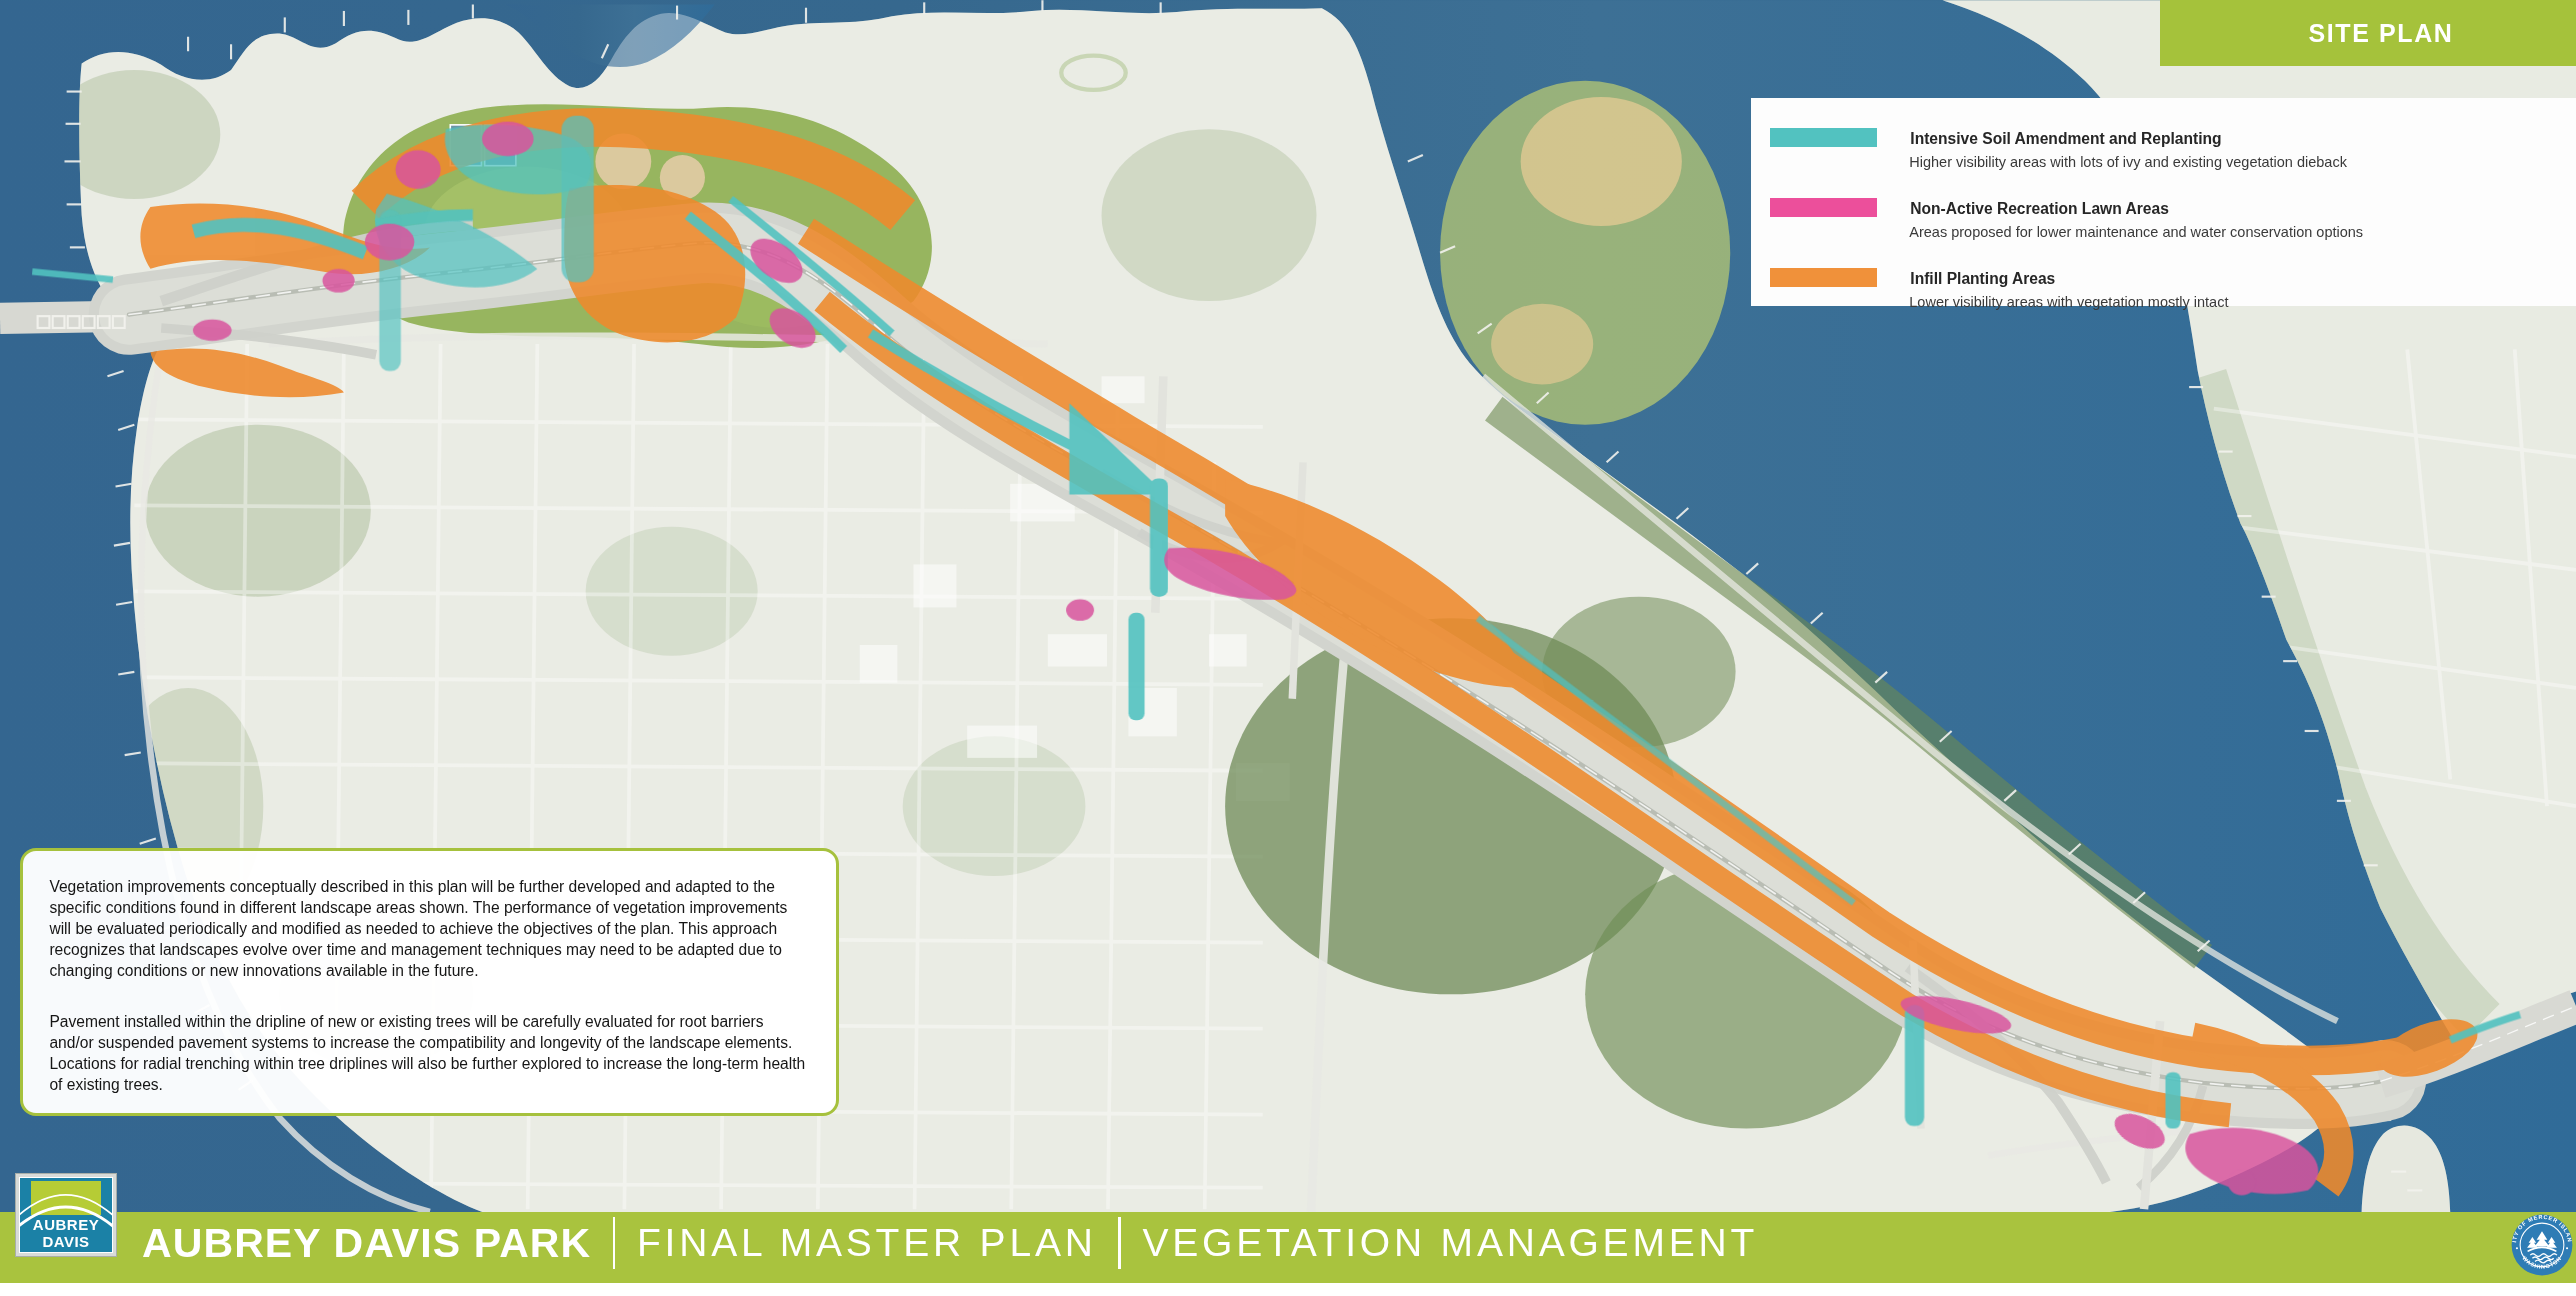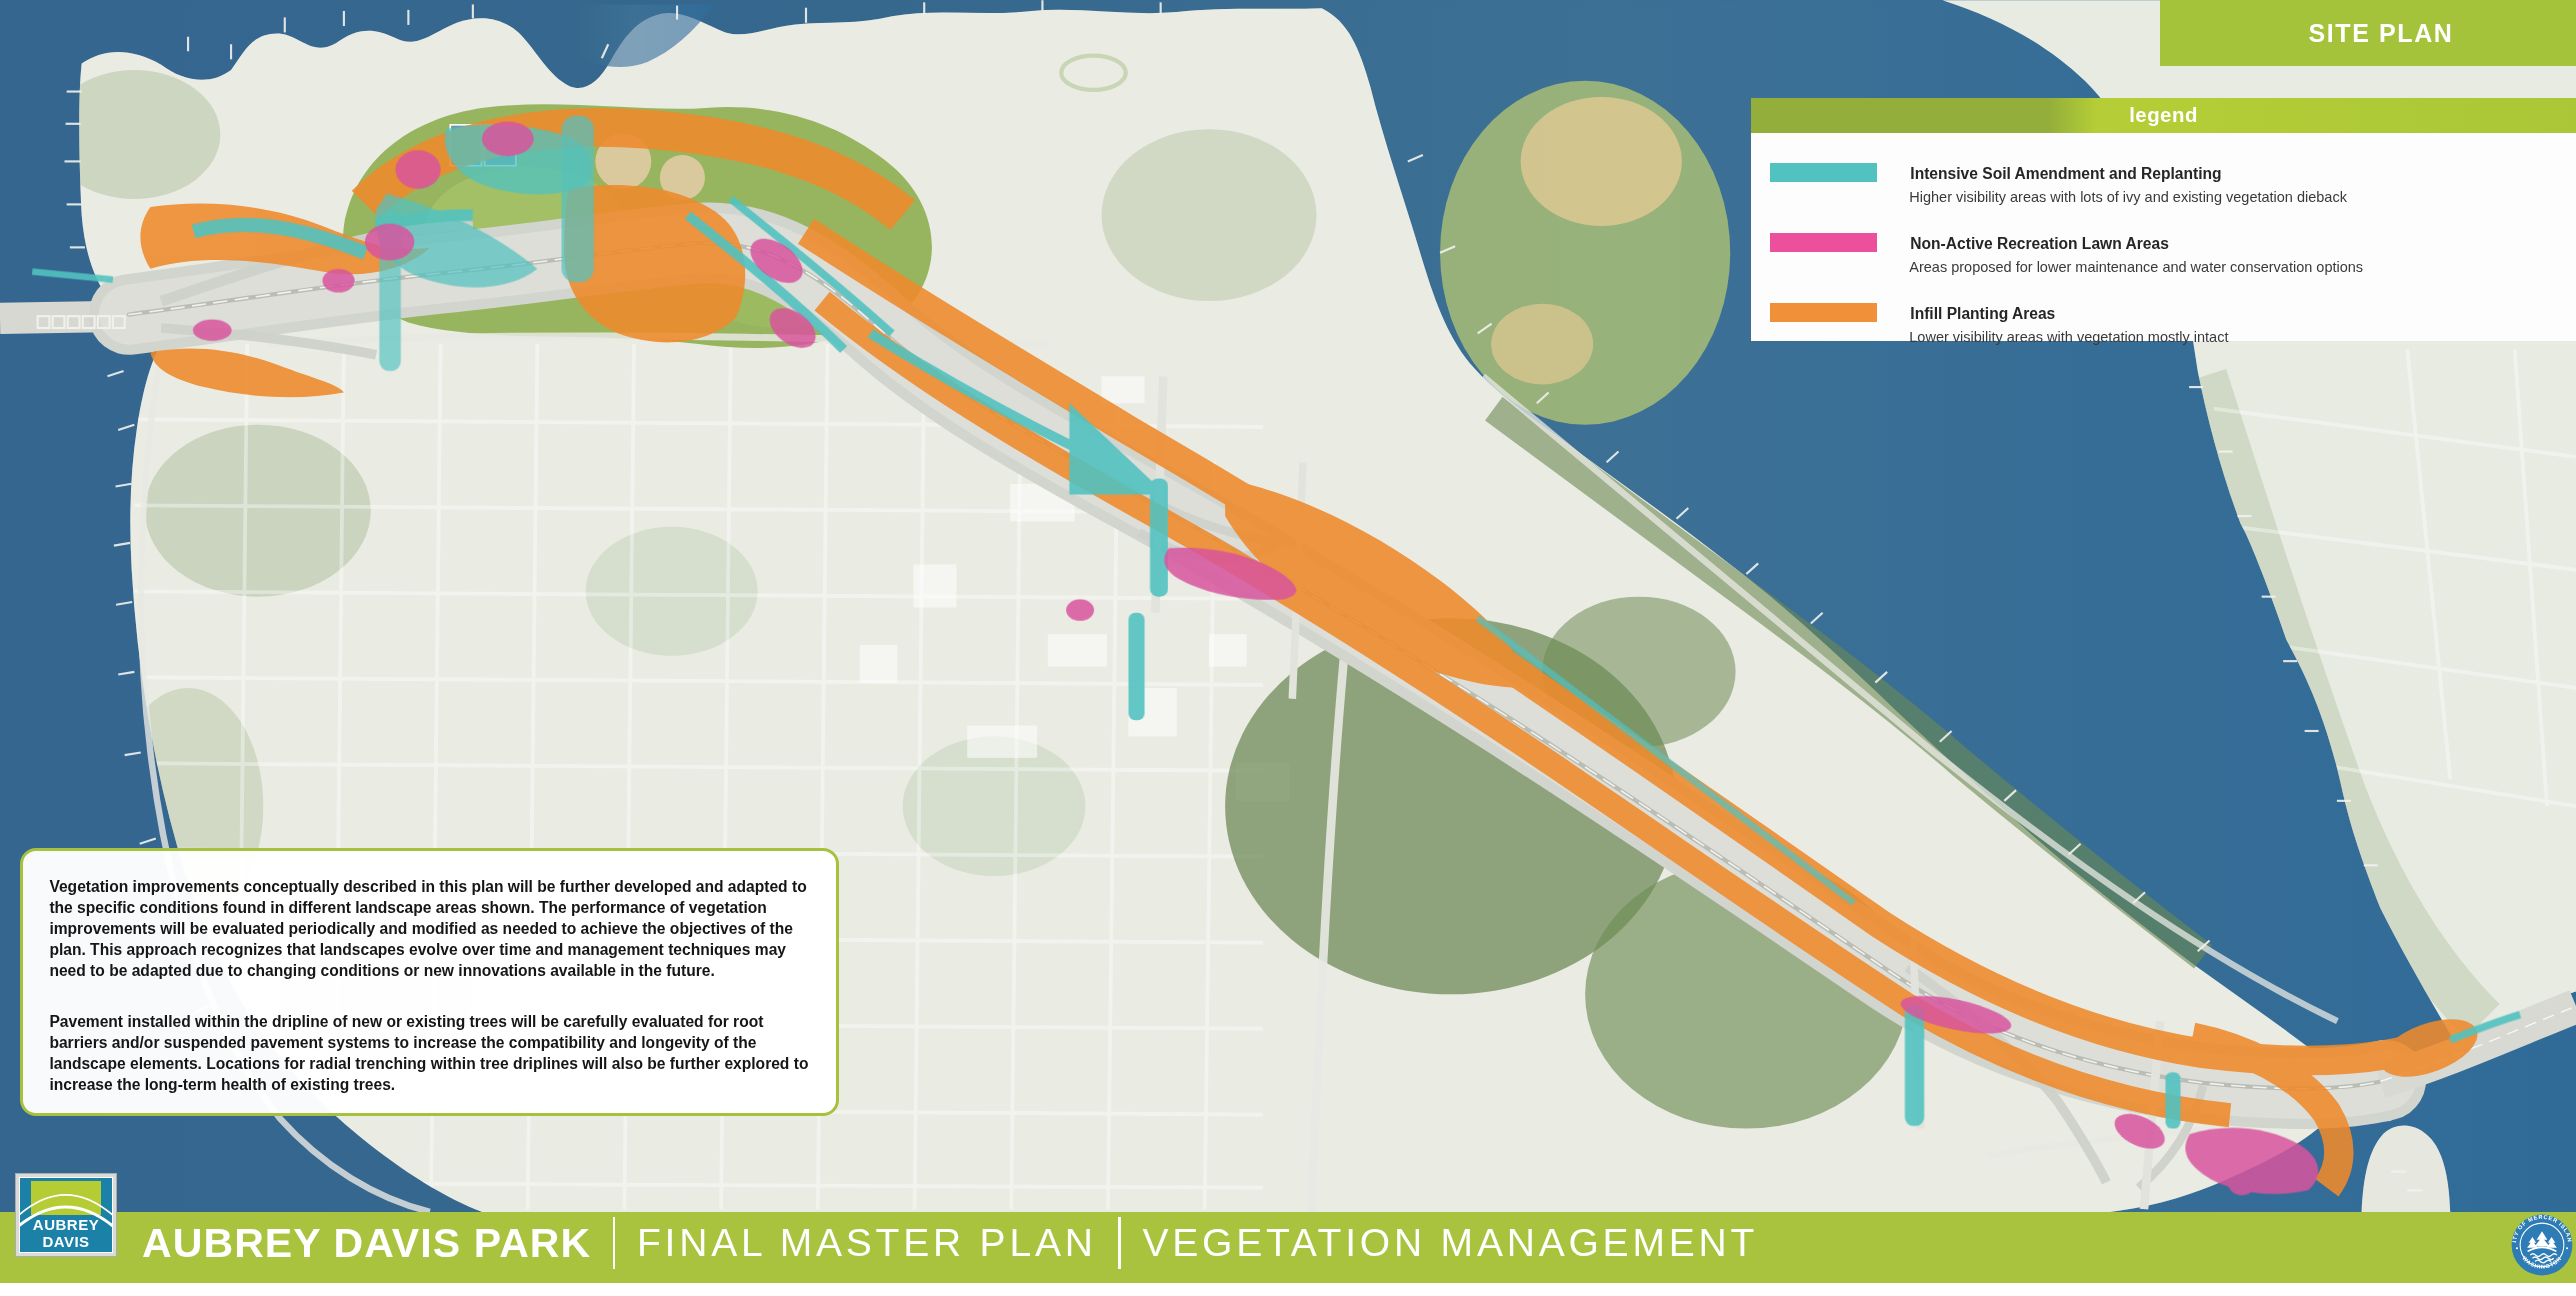--- a/index.html
+++ b/index.html
@@ -20,21 +20,21 @@
   .legend-body{background:#fdfdfd;height:208px;box-sizing:border-box;padding:29.6px 16px 0 19.3px;}
   .legend-item{display:flex;align-items:flex-start;height:70px;}
   .legend-swatch{width:107px;height:19px;margin-right:32px;flex:none;}
   .legend-item h4{margin:1px;font-size:15.6px;font-weight:700;color:#262626;line-height:19px;}
   .legend-item p{margin:6.4px 0 0 0;font-size:14.5px;color:#3a3a3a;line-height:16px;}
 
   
   .note{position:absolute;left:20.4px;top:848px;width:819px;height:268px;box-sizing:border-box;
     background:rgba(255,255,255,.97);border:3.8px solid #a6c13d;border-radius:16px;
     padding:25px 26px;color:#161616;font-size:15.6px;line-height:21px;}
-  .note p{margin:0;font-weight:bold;}
+  .note p{margin:0;}
   .note p + p{margin-top:30px;}
 
   
   .footer-bar{position:absolute;left:0;top:1212px;width:2576px;height:71px;background:#a9c33e;}
   .footer-white{position:absolute;left:0;top:1283px;width:2576px;height:14px;background:#ffffff;}
   .footer-title{position:absolute;left:142px;top:1212px;height:62px;display:flex;align-items:center;color:#fff;white-space:nowrap;}
   .ft-bold{font-size:41px;font-weight:700;letter-spacing:1.1px;}
   .ft-sep{display:inline-block;width:2.7px;height:52px;background:#fff;margin:0 21.5px;}
   .ft-light{font-size:39px;font-weight:400;letter-spacing:3.8px;}
 
@@ -317,23 +317,20 @@
       <line x1="4450" y1="2180" x2="4478" y2="2180"></line>
         <line x1="4480" y1="2215" x2="4508" y2="2215"></line>
     </g>
   </svg>
 
   <div class="site-banner">
     <span>SITE PLAN</span>
   </div>
 
   <div class="legend">
-    <div class="legend-header">
-      <span>legend</span>
-    </div>
     <div class="legend-body">
       <div class="legend-item">
         <div class="legend-swatch" style="background: rgb(82, 194, 192);"></div>
         <div>
           <h4>Intensive Soil Amendment and Replanting</h4>
           <p>Higher visibility areas with lots of ivy and existing vegetation dieback</p>
         </div>
       </div>
       <div class="legend-item">
         <div class="legend-swatch" style="background: rgb(236, 79, 155);"></div>

